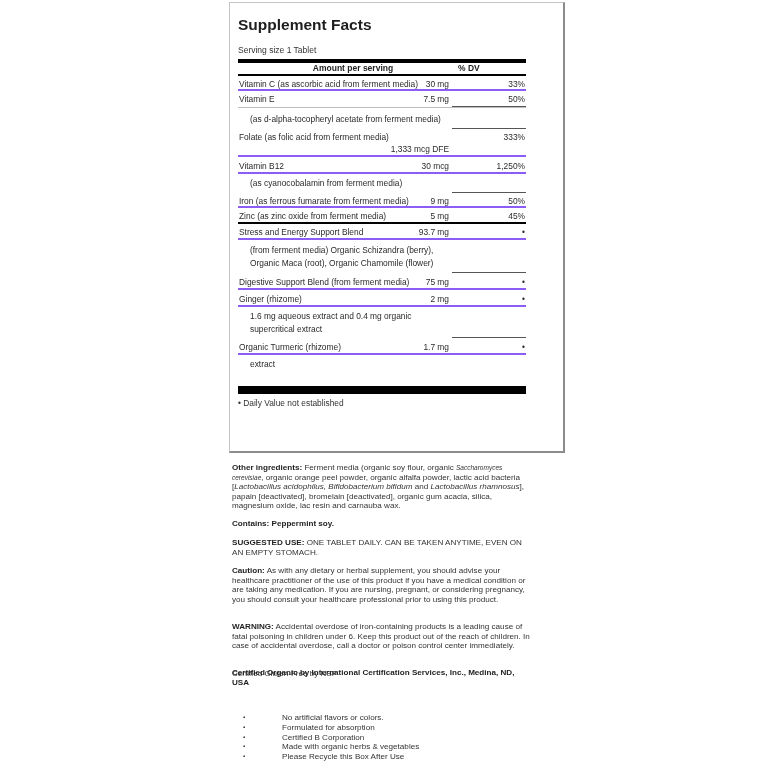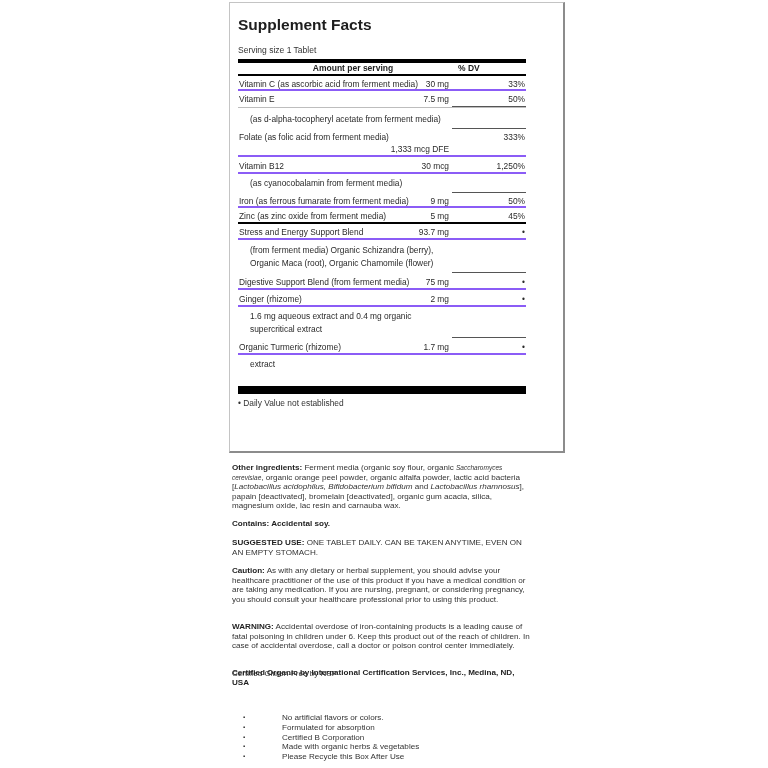--- a/index.html
+++ b/index.html
@@ -130,21 +130,21 @@
     <div class="thick-bottom"></div>
     <div class="dvnote">• Daily Value not established</div>
   </div>
 </div>
 
 <div class="lower" style="top:463px;">
   <b>Other ingredients:</b><span> Ferment media (organic soy flour, organic </span><span class="small-i">Saccharomyces cerevisiae</span><span>, organic orange peel powder, organic alfalfa powder, lactic acid bacteria [</span><i>Lactobacillus acidophilus, Bifidobacterium bifidum</i><span> and </span><i>Lactobacillus rhamnosus</i><span>], papain [deactivated], bromelain [deactivated], organic gum acacia, silica, magnesium oxide, lac resin and carnauba wax.</span>
 </div>
 
 <div class="lower" style="top:519px;">
-  <b>Contains: Accidental soy.</b>
+  <b>Contains: Peppermint soy.</b>
 </div>
 
 <div class="lower" style="top:538px;">
   <b>SUGGESTED USE:</b><span> ONE TABLET DAILY. CAN BE TAKEN ANYTIME, EVEN ON AN EMPTY STOMACH.</span>
 </div>
 
 <div class="lower" style="top:566px;">
   <b>Caution:</b><span> As with any dietary or herbal supplement, you should advise your healthcare practitioner of the use of this product if you have a medical condition or are taking any medication. If you are nursing, pregnant, or considering pregnancy, you should consult your healthcare professional prior to using this product.</span>
 </div>
 

